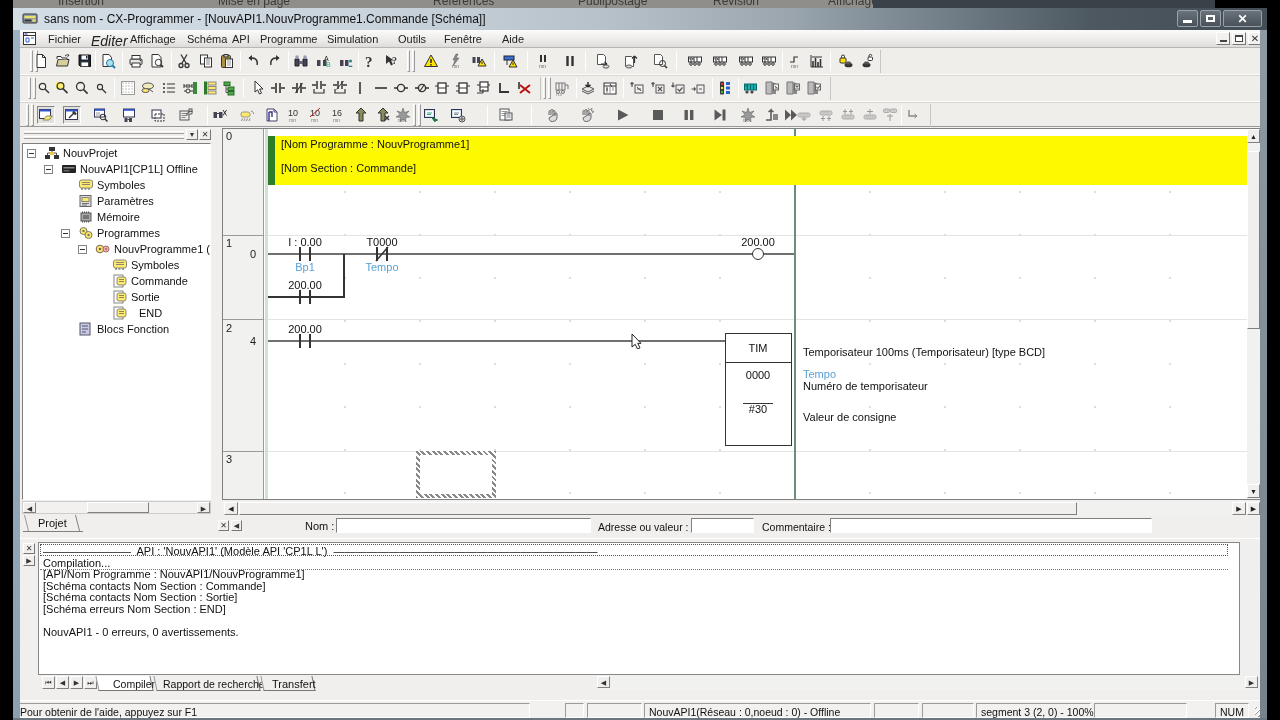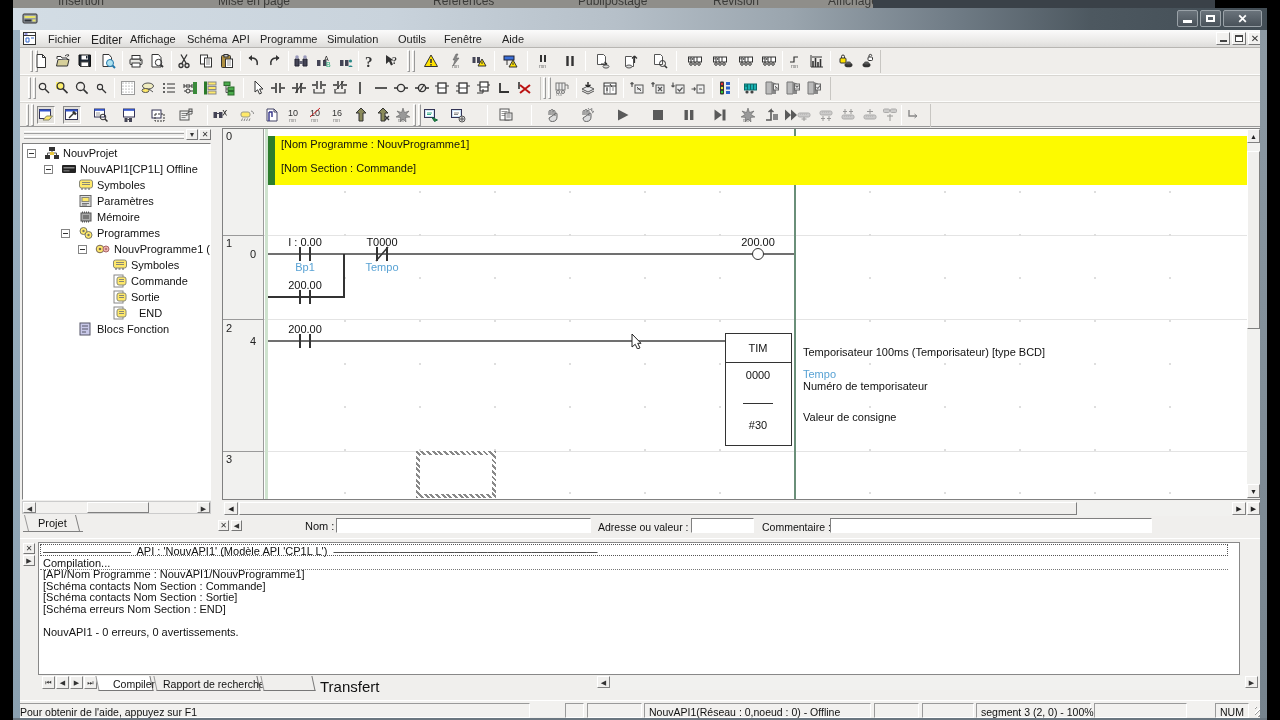--- a/index.html
+++ b/index.html
@@ -11,39 +11,40 @@
     </div>
     <div class="abs" style="left:873px;top:0;width:342px;height:8px;background:#3a4148;"></div>
     <div class="abs" style="left:13px;top:8px;width:1254px;height:712px;background:#f0efed;">
       <div class="abs" style="left:0;top:0;width:1254px;height:22px;background:linear-gradient(90deg,#d3dde5 0%,#c9d3dc 30%,#b6c0c9 48%,#9aa5ae 62%,#707c86 75%,#4d5860 86%,#424d55 100%);">
         <div class="abs" style="left:9px;top:3px;"><svg width="16" height="16" viewBox="0 0 16 16">
             <rect x="1" y="3" width="14" height="9" rx="1" fill="#9aa0a6" stroke="#333"></rect>
             <rect x="2.5" y="5" width="11" height="2" fill="#e8e467"></rect>
             <rect x="2.5" y="8.5" width="7" height="2" fill="#30353a"></rect>
             <rect x="10.5" y="8.5" width="3" height="2" fill="#e8e467"></rect>
           </svg></div>
+        <div class="tx" style="left:31px;top:4px;font-size:12px;color:#111;">sans nom - CX-Programmer - [NouvAPI1.NouvProgramme1.Commande [Schéma]]</div>
         <div class="abs" style="left:1164px;top:2px;width:21px;height:17px;background:linear-gradient(180deg,#6a737b,#49525a);border:1px solid #9aa2a8;border-radius:2px;display:flex;align-items:center;justify-content:center;">
           <div style="width:9px;height:3px;background:#fff;margin-top:6px;"></div>
         </div>
         <div class="abs" style="left:1187px;top:2px;width:21px;height:17px;background:linear-gradient(180deg,#6a737b,#49525a);border:1px solid #9aa2a8;border-radius:2px;display:flex;align-items:center;justify-content:center;">
           <div style="width:9px;height:7px;border:2px solid #fff;"></div>
         </div>
         <div class="abs" style="left:1210px;top:2px;width:39px;height:17px;background:linear-gradient(180deg,#6a737b,#49525a);border:1px solid #9aa2a8;border-radius:2px;display:flex;align-items:center;justify-content:center;">
           <div style="color:#fff;font-size:12px;font-weight:bold;font-family:'Liberation Sans';">✕</div>
         </div>
       </div>
       <div class="abs" style="left:0;top:22px;width:1254px;height:18px;background:linear-gradient(180deg,#fbfbfb,#e9e8e6 70%,#dddcda);border-bottom:1px solid #b8b6b2;">
         <div class="abs" style="left:9px;top:1px;"><svg width="16" height="16" viewBox="0 0 16 16">
             <rect x="1.5" y="1.5" width="12" height="12" fill="#fff" stroke="#333"></rect>
             <path d="M1.5 4.5h12" stroke="#333"></path>
             <rect x="2.5" y="2.3" width="3" height="1.4" fill="#66c"></rect>
             <path d="M4 7h3v4H4zM9 7h3" stroke="#36c" fill="none"></path>
           </svg></div>
         <div class="tx" style="left:35px;top:3px;font-size:11px;color:#222;">Fichier</div>
-        <div class="tx" style="left:78px;top:3px;font-size:12px;color:#222;">Editer</div>
+        <div class="tx" style="left:78px;top:3px;font-size:14px;color:#222;font-style:italic;">Editer</div>
         <div class="tx" style="left:117px;top:3px;font-size:11px;color:#222;">Affichage</div>
         <div class="tx" style="left:174px;top:3px;font-size:11px;color:#222;">Schéma</div>
         <div class="tx" style="left:219px;top:3px;font-size:11px;color:#222;">API</div>
         <div class="tx" style="left:247px;top:3px;font-size:11px;color:#222;">Programme</div>
         <div class="tx" style="left:314px;top:3px;font-size:11px;color:#222;">Simulation</div>
         <div class="tx" style="left:385px;top:3px;font-size:11px;color:#222;">Outils</div>
         <div class="tx" style="left:431px;top:3px;font-size:11px;color:#222;">Fenêtre</div>
         <div class="tx" style="left:489px;top:3px;font-size:11px;color:#222;">Aide</div>
         <div class="abs" style="left:1203px;top:2px;width:14px;height:13px;background:#f2f1ef;border:1px solid;border-color:#fff #777 #777 #fff;font-size:9px;color:#333;text-align:center;line-height:11px;">
           <div style="width:7px;height:2px;background:#444;margin:7px auto 0;"></div>
@@ -1077,21 +1078,21 @@
         <div class="tx" style="left:535px;top:107px;font-size:11px;color:#111;transform:translateX(-50%);">200.00</div>
         <div class="abs" style="left:45px;top:211px;width:457px;height:2px;background:#707070;"></div>
         <div class="abs" style="left:76px;top:205px;width:2px;height:14px;background:#333;"></div>
         <div class="abs" style="left:86px;top:205px;width:2px;height:14px;background:#333;"></div>
         <div class="tx" style="left:82px;top:194px;font-size:11px;color:#111;transform:translateX(-50%);">200.00</div>
         <div class="abs" style="left:502px;top:204px;width:67px;height:113px;border:1px solid #333;background:#fff;"></div>
         <div class="abs" style="left:502px;top:233px;width:67px;height:1px;background:#333;"></div>
         <div class="tx" style="left:535px;top:213px;font-size:11px;color:#111;transform:translateX(-50%);">TIM</div>
         <div class="tx" style="left:535px;top:240px;font-size:11px;color:#111;transform:translateX(-50%);">0000</div>
         <div class="abs" style="left:520px;top:274px;width:30px;height:1px;background:#333;"></div>
-        <div class="tx" style="left:535px;top:290px;font-size:11px;color:#111;transform:translateX(-50%);">#30</div>
+        <div class="tx" style="left:535px;top:274px;font-size:11px;color:#111;transform:translateX(-50%);">#30</div>
         <div class="tx" style="left:580px;top:217px;font-size:11px;color:#111;">Temporisateur 100ms (Temporisateur) [type BCD]</div>
         <div class="tx" style="left:580px;top:239px;font-size:11px;color:#58a2d4;">Tempo</div>
         <div class="tx" style="left:580px;top:251px;font-size:11px;color:#111;">Numéro de temporisateur</div>
         <div class="tx" style="left:580px;top:282px;font-size:11px;color:#111;">Valeur de consigne</div>
         <div class="abs" style="left:193px;top:322px;width:80px;height:47px;border:4px solid transparent;border-image:repeating-linear-gradient(45deg,#888 0 2px,#fff 2px 4px) 4;background:#fff;"></div>
         <div class="abs" style="left:408px;top:204px;"><svg width="16" height="16" viewBox="0 0 16 16">
             <path d="M1 1v13l3.2-2.7L6.5 16l2.5-1.1-2.3-4.6H10z" fill="#fff" stroke="#222"></path>
           </svg></div>
       </div>
       <div class="abs" style="left:1234px;top:121px;width:13px;height:370px;background:#f1f1ef;">
@@ -1134,21 +1135,21 @@
         </div>
         <div class="abs" style="left:22px;top:137px;width:13px;height:13px;background:#f0efed;border:1px solid;border-color:#fff #808080 #808080 #fff;font-size:7px;text-align:center;line-height:12px;color:#333;">⏮</div>
         <div class="abs" style="left:36px;top:137px;width:13px;height:13px;background:#f0efed;border:1px solid;border-color:#fff #808080 #808080 #fff;font-size:7px;text-align:center;line-height:12px;color:#333;">◀</div>
         <div class="abs" style="left:50px;top:137px;width:13px;height:13px;background:#f0efed;border:1px solid;border-color:#fff #808080 #808080 #fff;font-size:7px;text-align:center;line-height:12px;color:#333;">▶</div>
         <div class="abs" style="left:64px;top:137px;width:13px;height:13px;background:#f0efed;border:1px solid;border-color:#fff #808080 #808080 #fff;font-size:7px;text-align:center;line-height:12px;color:#333;">⏭</div>
         <div class="abs" style="left:77px;top:137px;width:55px;height:15px;background:#fff;border-left:1px solid #999;border-right:1px solid #777;border-bottom:1px solid #777;transform:skewX(12deg);"></div>
         <div class="tx" style="left:93px;top:139px;font-size:10.5px;color:#111;">Compiler</div>
         <div class="abs" style="left:135px;top:137px;width:104px;height:15px;background:#f0efed;border-left:1px solid #999;border-right:1px solid #777;border-bottom:1px solid #777;transform:skewX(12deg);"></div>
         <div class="tx" style="left:143px;top:139px;font-size:10.5px;color:#111;">Rapport de recherche</div>
         <div class="abs" style="left:242px;top:137px;width:52px;height:15px;background:#f0efed;border-left:1px solid #999;border-right:1px solid #777;border-bottom:1px solid #777;transform:skewX(12deg);"></div>
-        <div class="tx" style="left:252px;top:139px;font-size:15px;color:#111;margin-left:48px;">Transfert</div>
+        <div class="tx" style="left:252px;top:139px;font-size:11px;color:#111;">Transfert</div>
         <div class="abs" style="left:577px;top:137px;width:661px;height:14px;background:#f1f1ef;">
           <div class="abs" style="left:0;top:0;width:13px;height:12px;background:#f0efed;border:1px solid;border-color:#fff #808080 #808080 #fff;font-size:7px;text-align:center;line-height:11px;color:#333;">◀</div>
           <div class="abs" style="right:0;top:0;width:13px;height:12px;background:#f0efed;border:1px solid;border-color:#fff #808080 #808080 #fff;font-size:7px;text-align:center;line-height:11px;color:#333;">▶</div>
         </div>
       </div>
       <div class="abs" style="left:0;top:692px;width:1254px;height:20px;background:#f2f1ef;border-top:1px solid #fff;">
         <div class="abs" style="left:2px;top:2px;width:515px;height:15px;border:1px solid;border-color:#9a9a9a #fff #fff #9a9a9a;">
           <div class="tx" style="left:4px;top:2px;font-size:10.5px;color:#111;">Pour obtenir de l'aide, appuyez sur F1</div>
         </div>
         <div class="abs" style="left:552px;top:2px;width:19px;height:15px;border:1px solid;border-color:#9a9a9a #fff #fff #9a9a9a;">

